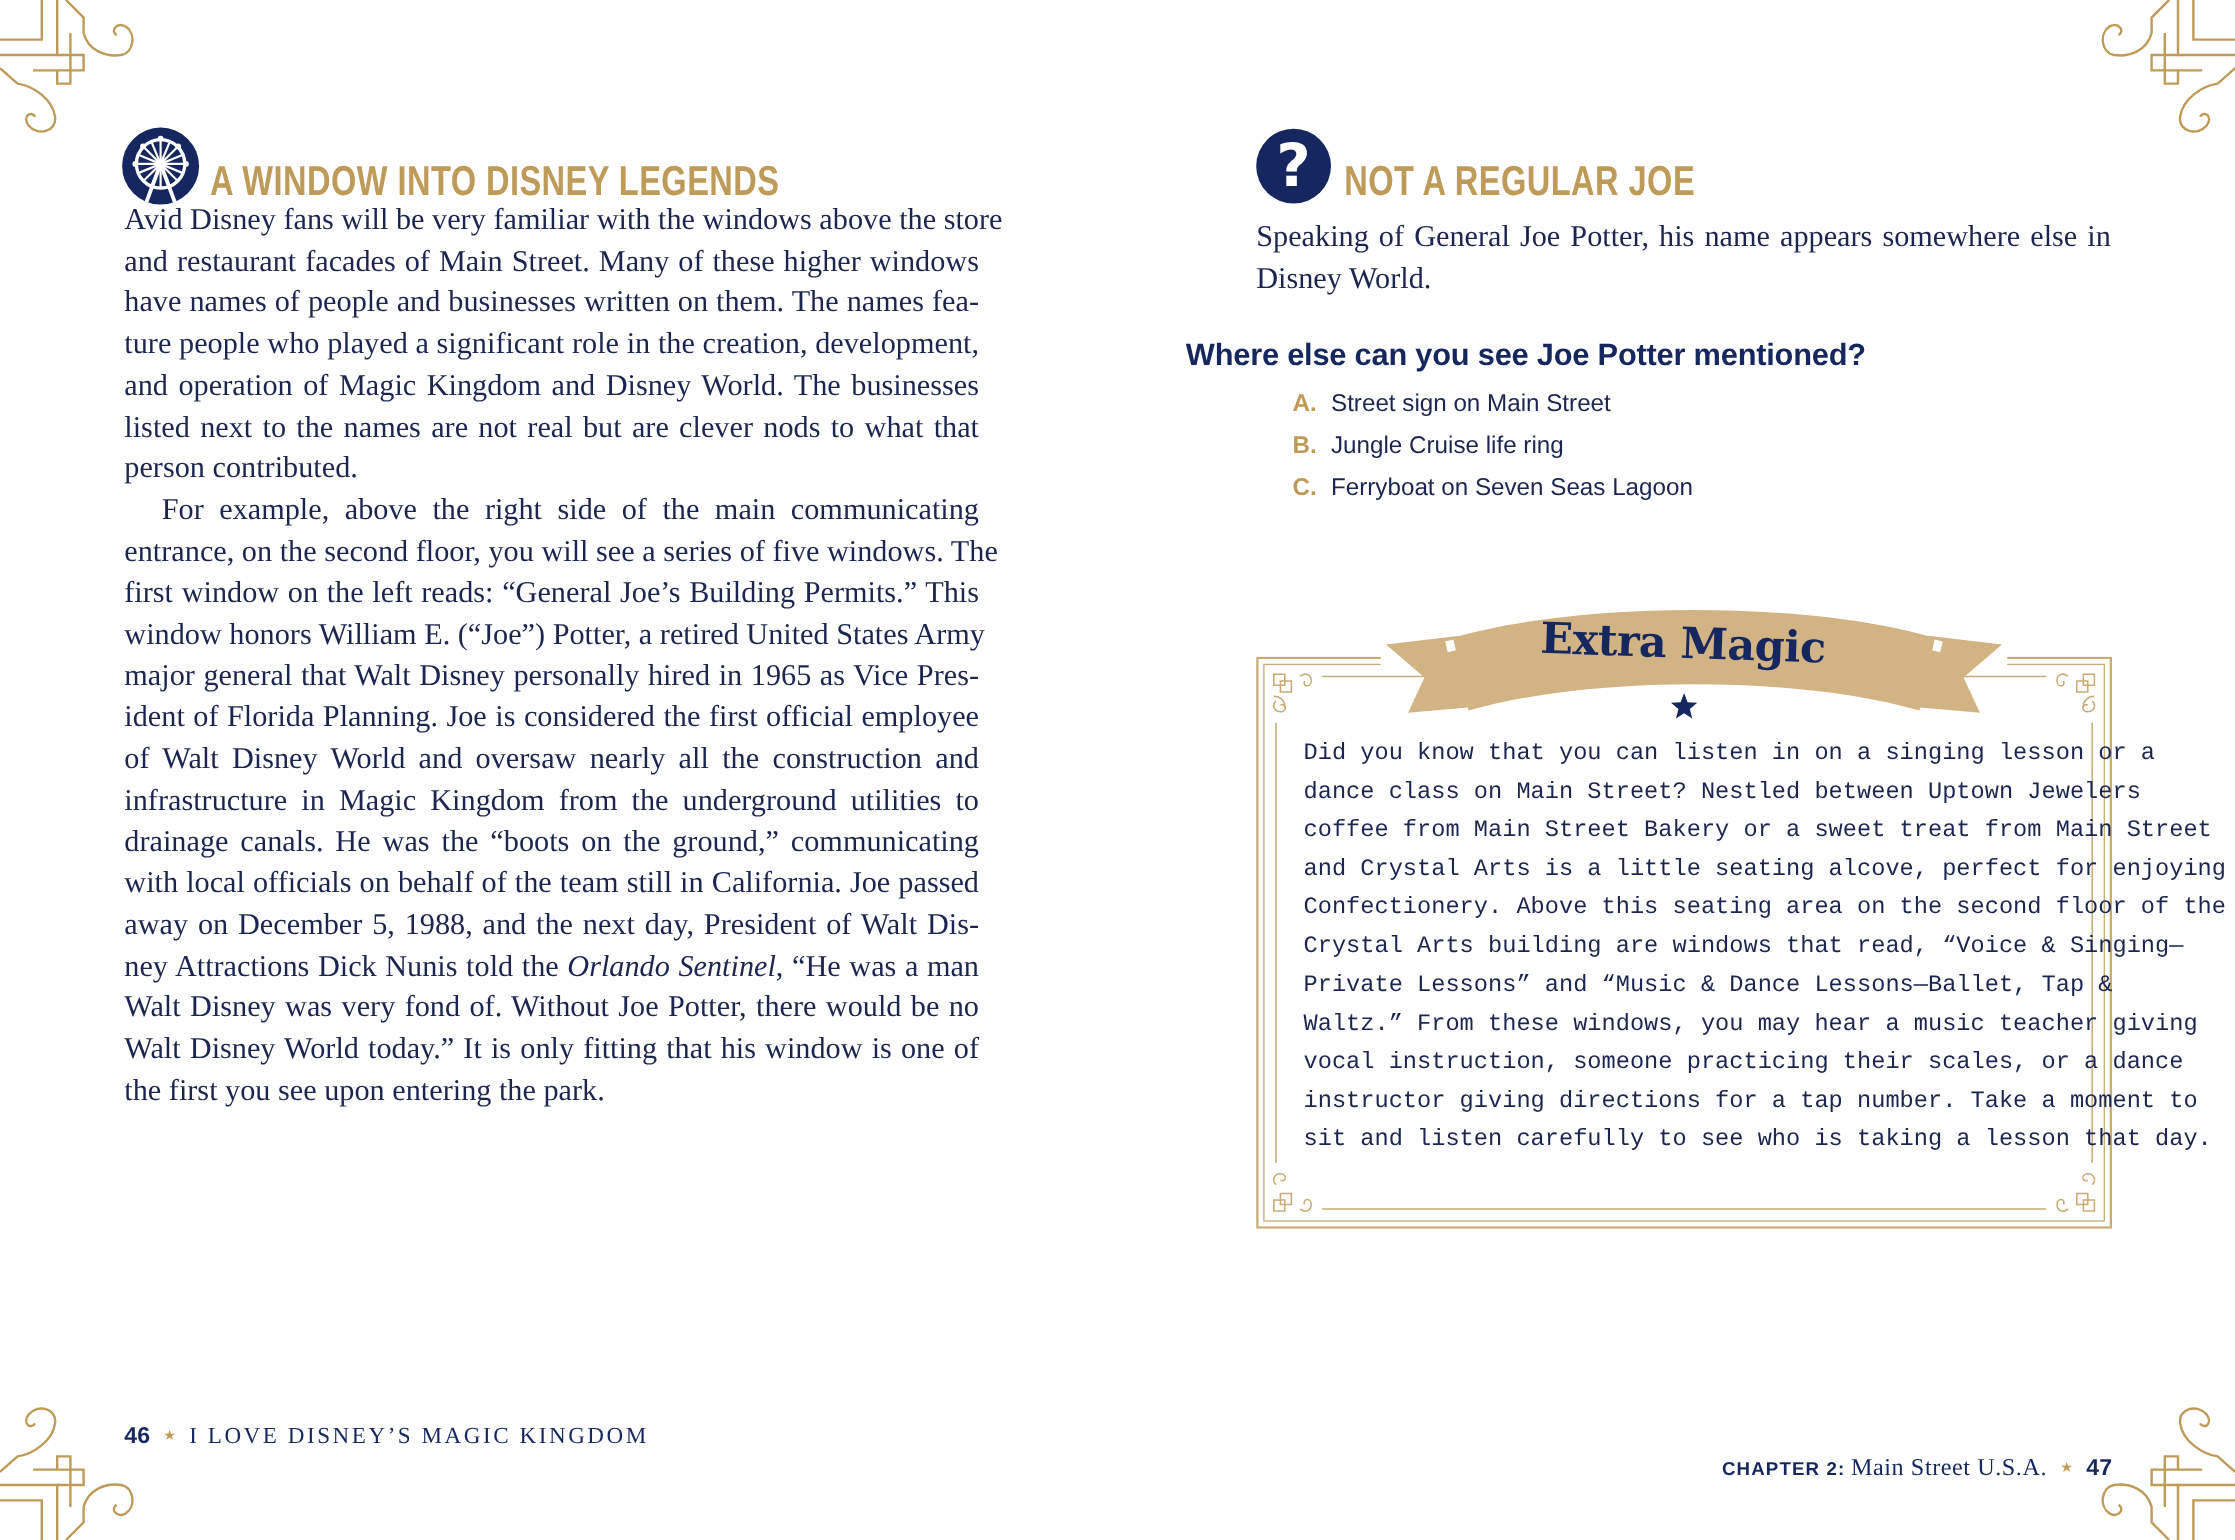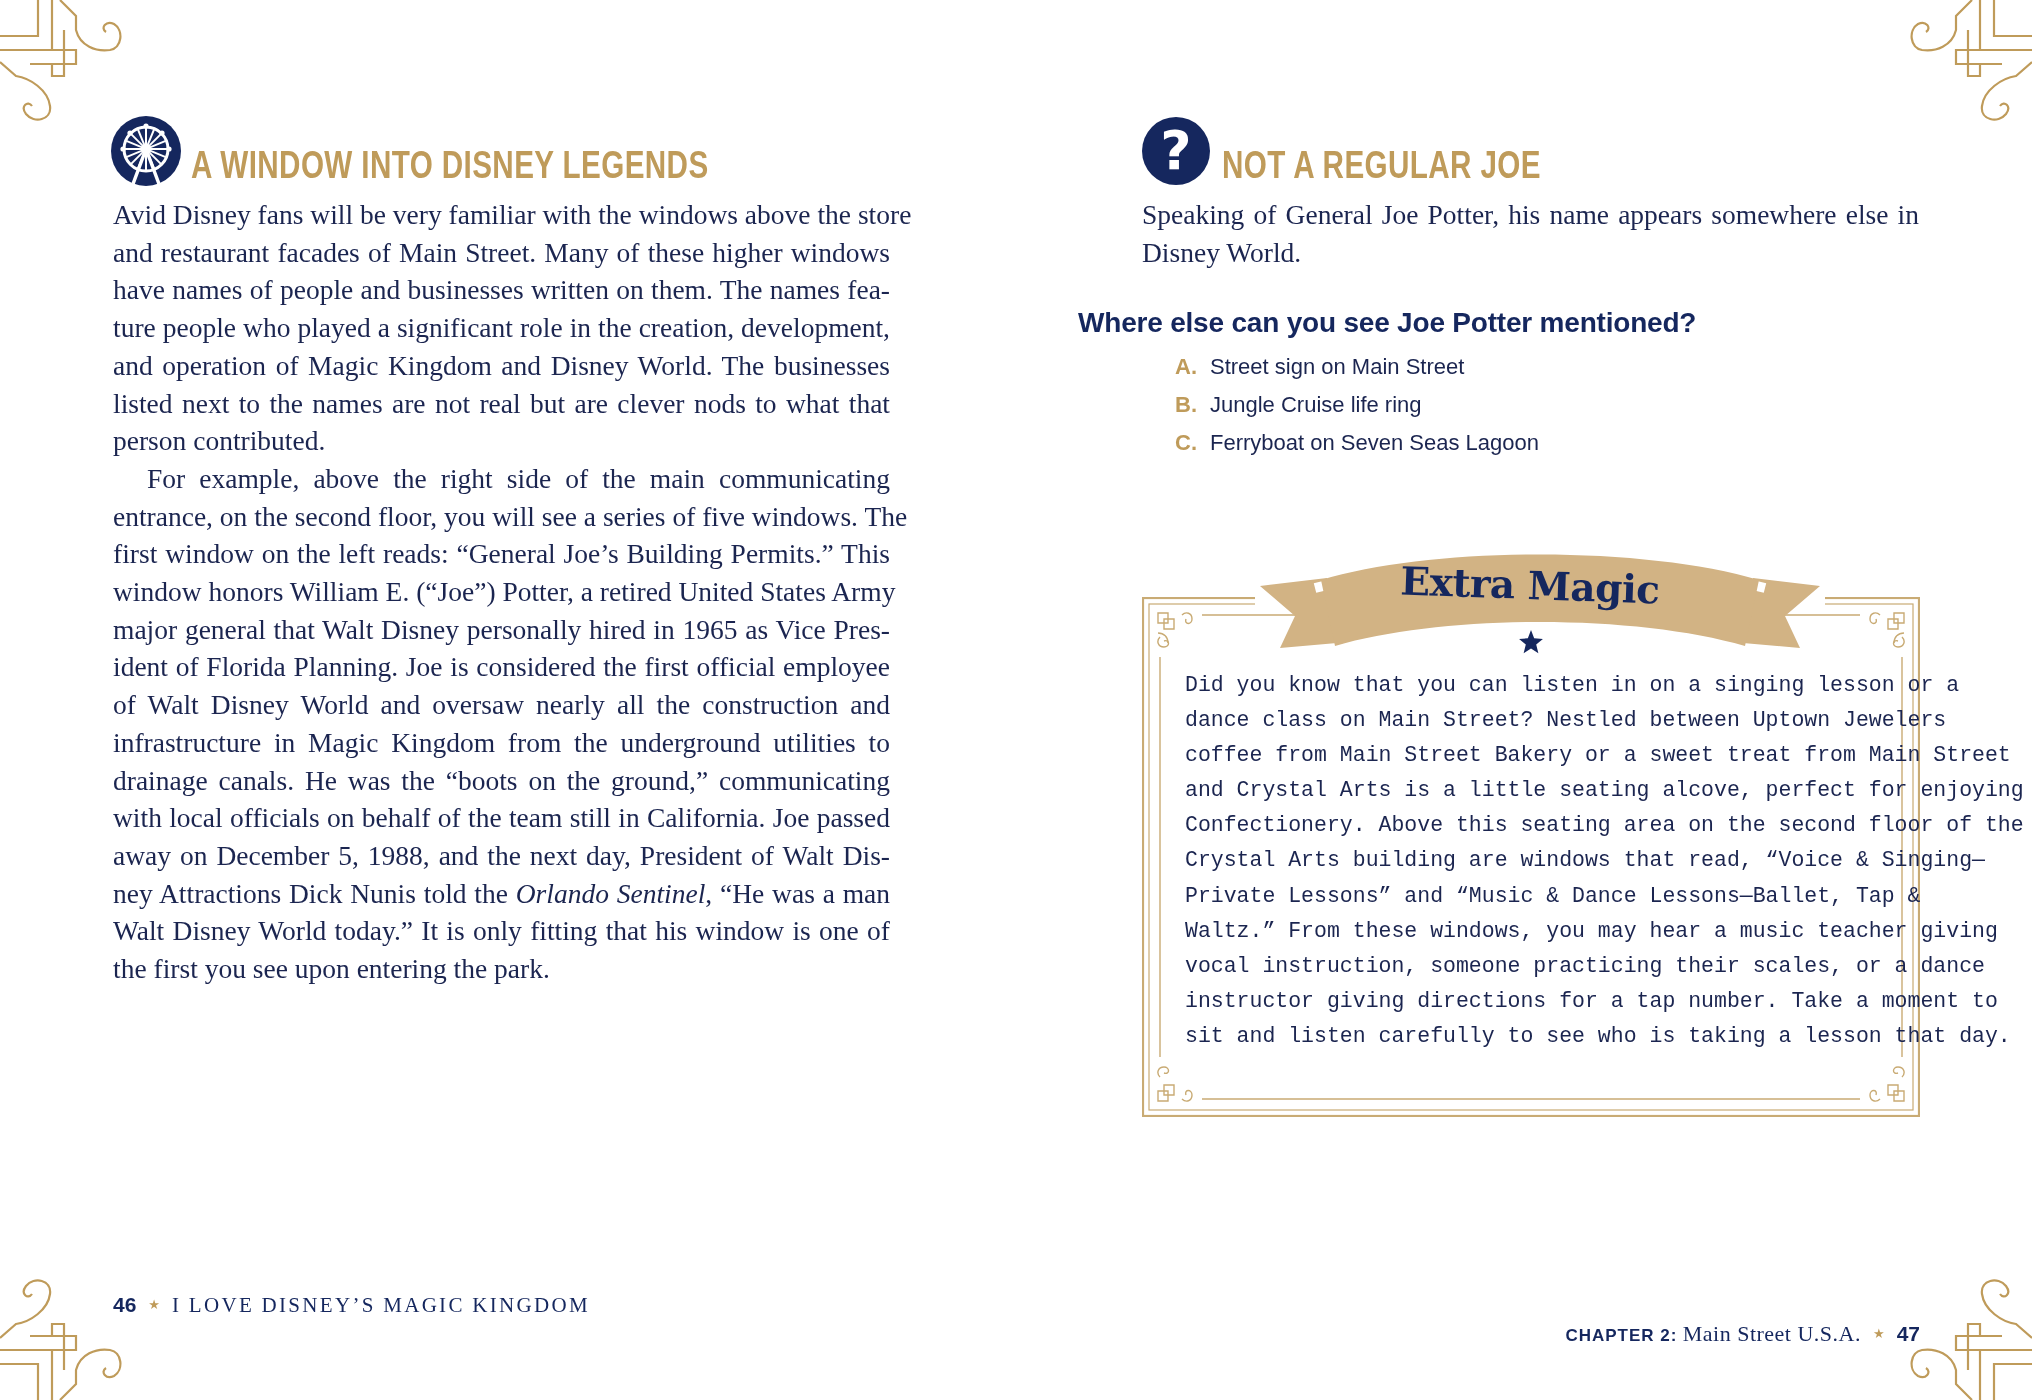--- a/index.html
+++ b/index.html
@@ -119,21 +119,21 @@
           <circle cx="51" cy="17" r="2.6"></circle>
           <circle cx="58" cy="33" r="2.6"></circle>
         <circle cx="19" cy="17" r="2.6"></circle>
           <circle cx="12" cy="33" r="2.6"></circle>
       </g>
       <path d="M35 33 L22 68 M35 33 L48 68" stroke="#fff" stroke-width="3.5"></path>
     </svg>
   </div>
   <h2 class="heading" style="left:191px;top:146px;transform:scaleX(0.78);">A WINDOW INTO DISNEY LEGENDS</h2>
 
-  <div class="body-text" style="left:113px;top:196px;width:777px;">
+  <div class="body-text" style="left:113px;top:180px;width:777px;">
     <p>
       <span class="line">Avid Disney fans will be very familiar with the windows above the store</span>
       <span class="line">and restaurant facades of Main Street. Many of these higher windows</span>
       <span class="line">have names of people and businesses written on them. The names fea-</span>
       <span class="line">ture people who played a significant role in the creation, development,</span>
       <span class="line">and operation of Magic Kingdom and Disney World. The businesses</span>
       <span class="line">listed next to the names are not real but are clever nods to what that</span>
       <span class="line last">person contributed.</span>
     </p>
     <p>
@@ -142,20 +142,21 @@
       <span class="line">first window on the left reads: “General Joe’s Building Permits.” This</span>
       <span class="line">window honors William E. (“Joe”) Potter, a retired United States Army</span>
       <span class="line">major general that Walt Disney personally hired in 1965 as Vice Pres-</span>
       <span class="line">ident of Florida Planning. Joe is considered the first official employee</span>
       <span class="line">of Walt Disney World and oversaw nearly all the construction and</span>
       <span class="line">infrastructure in Magic Kingdom from the underground utilities to</span>
       <span class="line">drainage canals. He was the “boots on the ground,” communicating</span>
       <span class="line">with local officials on behalf of the team still in California. Joe passed</span>
       <span class="line">away on December 5, 1988, and the next day, President of Walt Dis-</span>
       <span class="line"><span>ney Attractions Dick Nunis told the </span><i>Orlando Sentinel</i><span>, “He was a man</span></span>
+      <span class="line">Walt Disney was very fond of. Without Joe Potter, there would be no</span>
       <span class="line">Walt Disney World today.” It is only fitting that his window is one of</span>
       <span class="line last">the first you see upon entering the park.</span>
     </p>
   </div>
 
   <div class="footer" style="left:113px;text-align:right;">
     <span class="num">46</span><span class="dot">★</span><span class="serif-caps">I LOVE DISNEY’S MAGIC KINGDOM</span>
   </div>
 </section>
 

